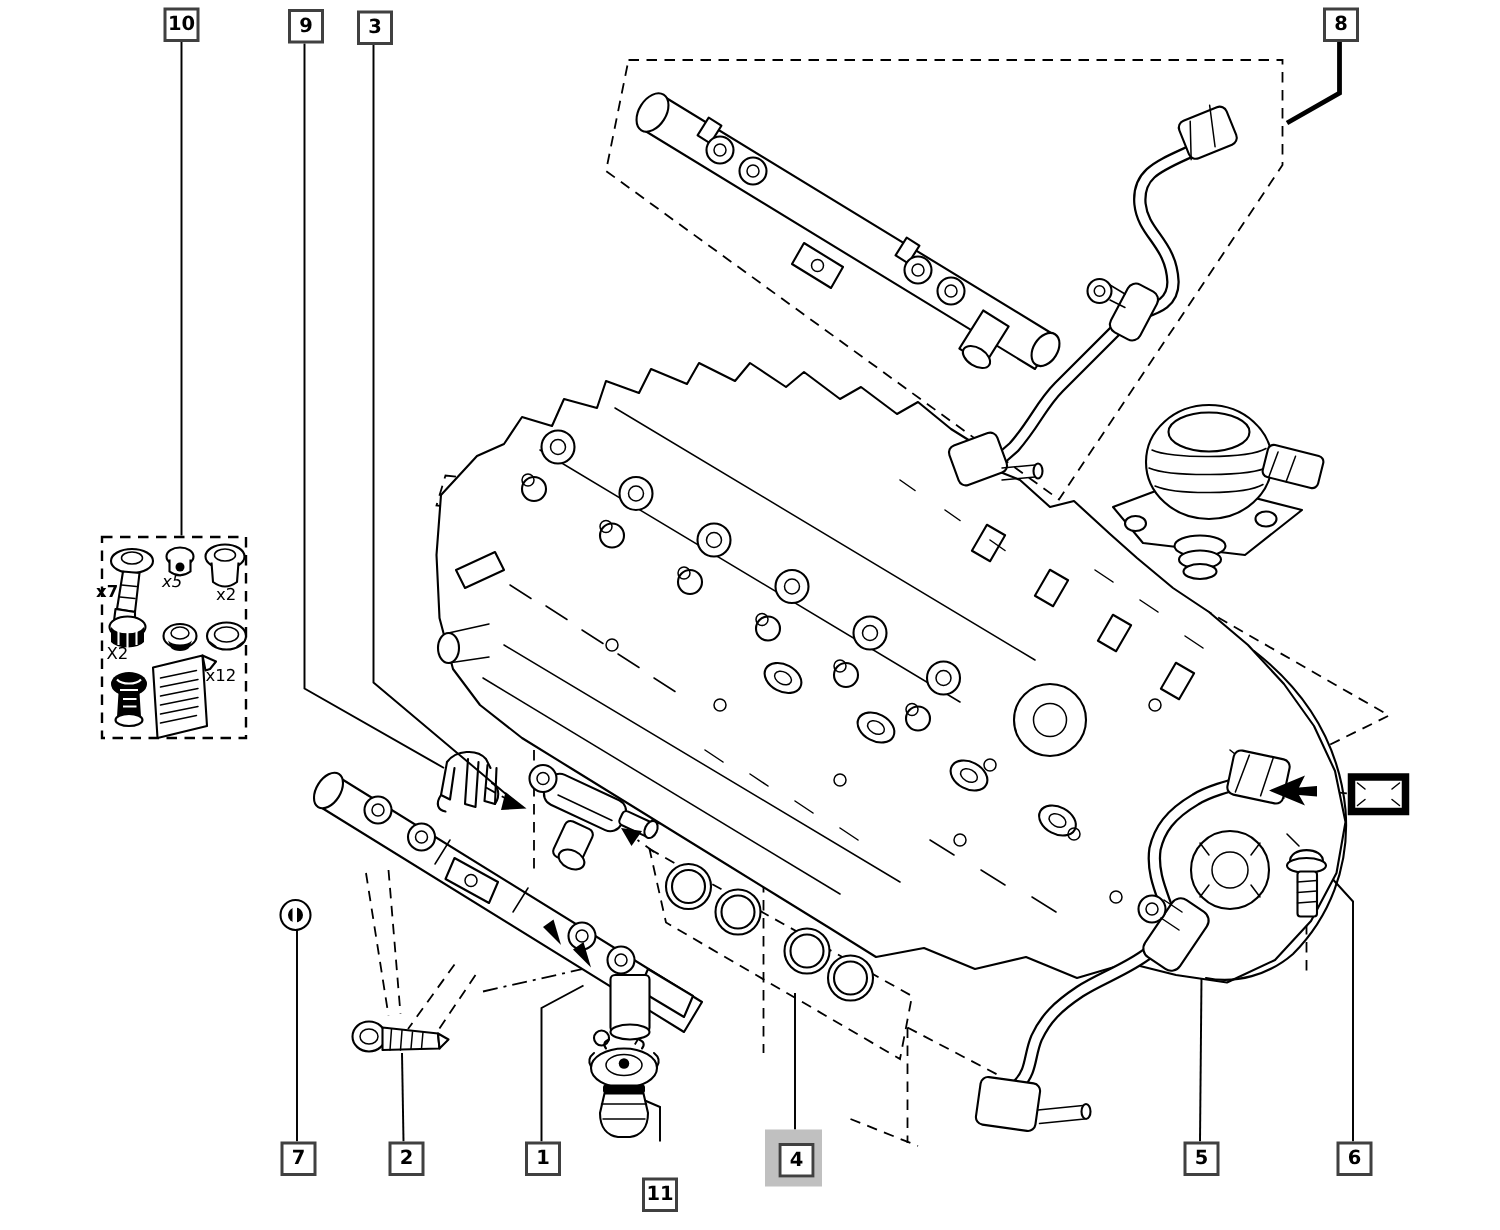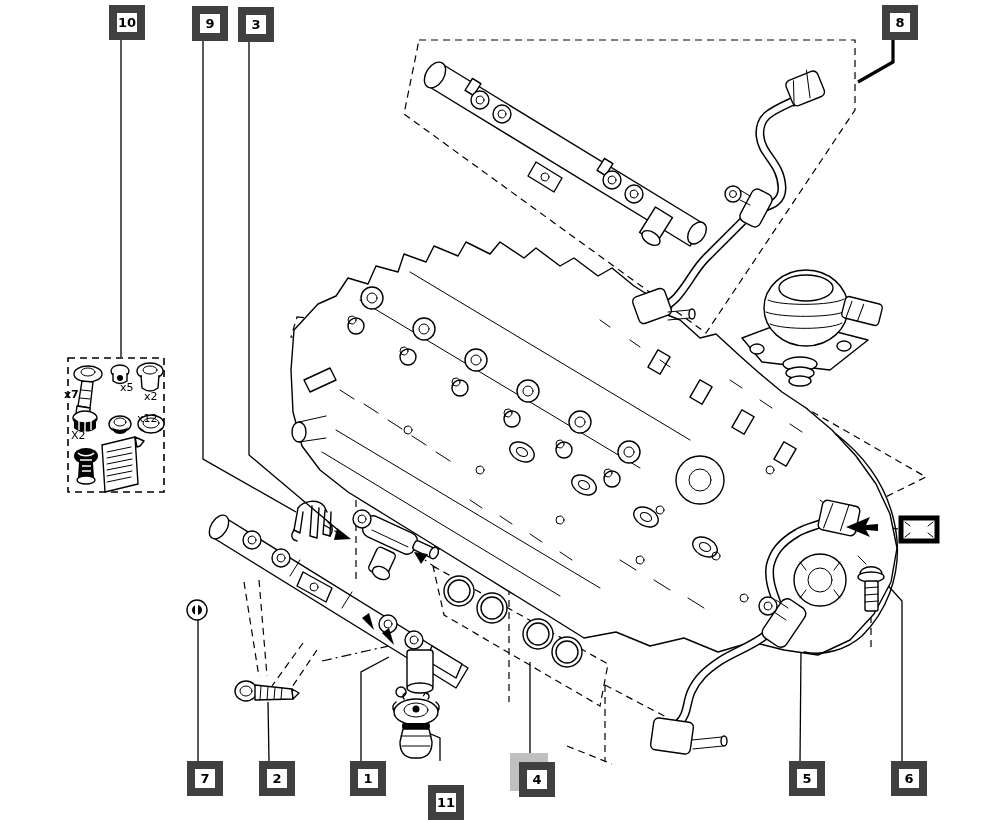--- a/index.html
+++ b/index.html
@@ -1,19 +1,19 @@
 <!DOCTYPE html>
 <html><head>
 <meta charset="utf-8">
 <style>
   html,body{margin:0;padding:0;background:#888;}
   .canvas{position:relative;width:1000px;height:820px;background:#fff;overflow:hidden;
           font-family:"DejaVu Sans",sans-serif;}
   svg{position:absolute;left:0;top:0;}
-  .callout{position:absolute;width:20px;height:19px;border:8px solid #404040;background:#fff;
+  .callout{position:absolute;width:20px;height:19px;border:2px solid #404040;background:#fff;
            font:bold 13px/19px "DejaVu Sans",sans-serif;text-align:center;color:#000;
            box-sizing:content-box;}
   .hl{position:absolute;background:#c0c0c0;}
   .qty{position:absolute;font:11px "DejaVu Sans",sans-serif;color:#000;}
   
   .ln{stroke:#000;fill:none;stroke-width:1.4;stroke-linecap:round;stroke-linejoin:round;}
   .thin{stroke:#000;fill:none;stroke-width:1;stroke-linecap:round;}
   .fw{fill:#fff;stroke:#000;stroke-width:1.4;stroke-linejoin:round;}
   .fb{fill:#000;stroke:none;}
   .dash{stroke:#000;fill:none;stroke-width:1.2;stroke-dasharray:7 5;}
@@ -394,18 +394,18 @@
   <div class="callout" style="left:882px;top:5px;">8</div>
   <div class="callout" style="left:187px;top:761px;">7</div>
   <div class="callout" style="left:259px;top:761px;">2</div>
   <div class="callout" style="left:350px;top:761px;">1</div>
   <div class="callout" style="left:428px;top:761px;margin-top:24px;">11</div>
   <div class="callout" style="left:519px;top:762px;">4</div>
   <div class="callout" style="left:789px;top:761px;">5</div>
   <div class="callout" style="left:891px;top:761px;">6</div>
 
   <div class="qty" style="left:64px;top:388px;font-weight:bold;">x7</div>
-  <div class="qty" style="left:120px;top:381px;">x5</div>
+  <div class="qty" style="left:108px;top:381px;font-style:italic;">x5</div>
   <div class="qty" style="left:144px;top:390px;">x2</div>
   <div class="qty" style="left:71px;top:429px;">X2</div>
-  <div class="qty" style="left:137px;top:412px;">x12</div>
+  <div class="qty" style="left:137px;top:444px;">x12</div>
 
 </div>
 
 </body></html>

